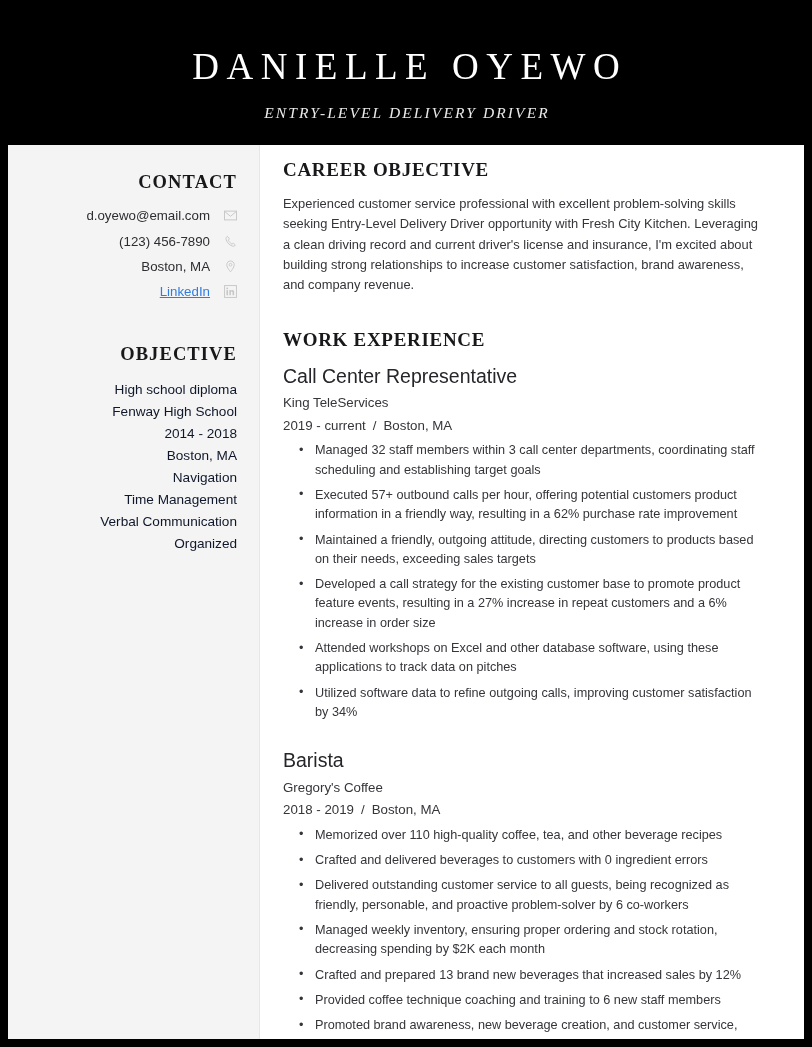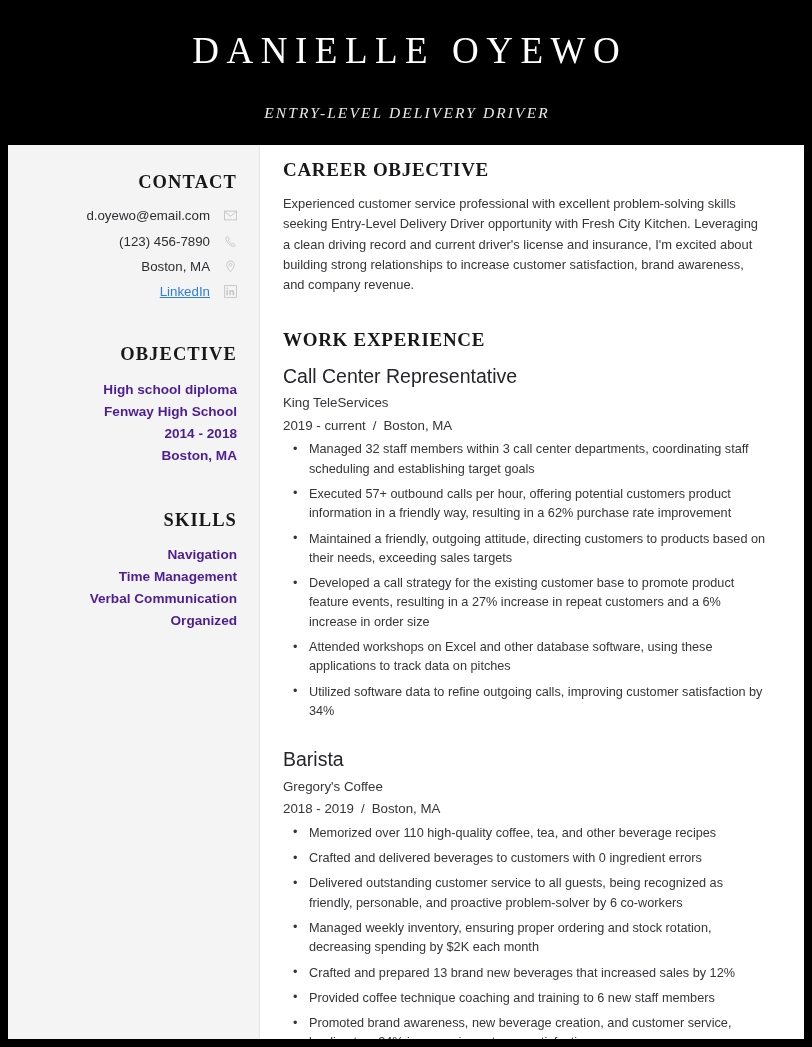--- a/index.html
+++ b/index.html
@@ -47,21 +47,21 @@
   }
   .subtitle {
     font-family: "Liberation Serif", "DejaVu Serif", serif;
     color: #e9e9e9;
     font-size: 15.5px;
     font-style: italic;
     font-weight: 400;
     letter-spacing: 2.1px;
     text-indent: 2.1px;
     line-height: 1;
-    margin: 16px;
+    margin: 0;
     white-space: nowrap;
   }
 
   
   .sheet {
     position: absolute;
     left: 8px;
     top: 145px;
     width: 796px;
     height: 894px;
@@ -111,24 +111,23 @@
     width: 13px;
     height: 13px;
     flex: 0 0 13px;
     display: block;
     opacity: 0.33;
   }
   .cicon svg { display: block; width: 13px; height: 13px; }
 
   .side-line {
     font-size: 13.6px;
-    color: #4c1d95;
+    color: #0f172a;
     line-height: 1.62;
     white-space: nowrap;
-    font-weight: bold;
   }
 
   
   .main {
     flex: 1 1 auto;
     background: #ffffff;
     box-sizing: border-box;
     padding: 15px 38px 0 23px;
     min-width: 0;
   }
@@ -167,21 +166,21 @@
   .job-meta {
     font-size: 13.3px;
     color: #35353a;
     line-height: 1.4;
     margin: 0 0 5px 0;
   }
   .job-meta .sep { padding: 0 7px; }
 
   ul.bullets {
     list-style: none;
-    margin: 0;
+    margin: 6px;
     padding: 0;
   }
   ul.bullets li {
     position: relative;
     padding-left: 26px;
     font-size: 12.7px;
     line-height: 1.52;
     color: #35353a;
     margin-bottom: 6px;
   }
@@ -250,21 +249,20 @@
             </svg>
         </span>
       </div>
 
       <div class="side-heading gap-top">OBJECTIVE</div>
       <div class="side-line">High school diploma</div>
       <div class="side-line">Fenway High School</div>
       <div class="side-line">2014 - 2018</div>
       <div class="side-line">Boston, MA</div>
 
-      <div class="side-heading gap-top">SKILLS</div>
       <div class="side-line">Navigation</div>
       <div class="side-line">Time Management</div>
       <div class="side-line">Verbal Communication</div>
       <div class="side-line">Organized</div>
 
     </div>
 
     <div class="main">
 
       <div class="main-heading">CAREER OBJECTIVE</div>

